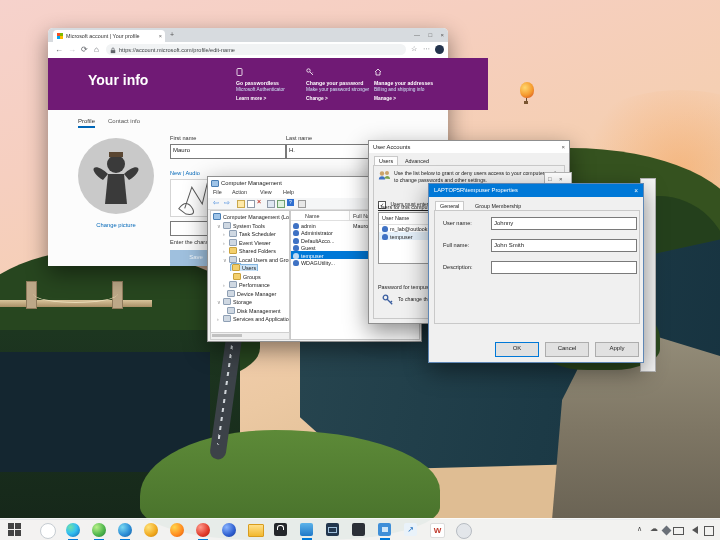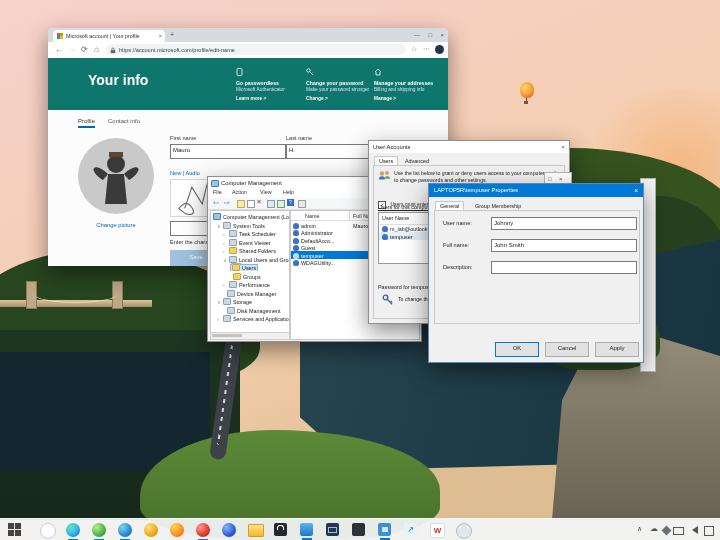--- a/index.html
+++ b/index.html
@@ -82,21 +82,21 @@
             <rect x="1" y="4" width="6" height="4" fill="#5f6368"></rect>
             <path d="M2.5 4V2.6a1.5 1.5 0 0 1 3 0V4" fill="none" stroke="#5f6368" stroke-width="1"></path>
           </svg>
         <div class="abs row" style="left:13px;top:2.5px;width:280px;font-size:5.6px;color:#3c4043;">https://account.microsoft.com/profile/edit-name</div>
       </div>
       <div class="abs" style="left:363px;top:3px;font-size:7px;color:#5f6368;">☆</div>
       <div class="abs" style="left:375px;top:3px;font-size:7px;color:#5f6368;">⋯</div>
       <div class="abs" style="left:387px;top:3px;width:9px;height:9px;border-radius:50%;background:#24344d;"></div>
     </div>
 
-    <div class="abs" style="left:0;top:30px;width:400px;height:52px;background:#0f766e;color:#fff;">
+    <div class="abs" style="left:0;top:30px;width:440px;height:52px;background:#701a75;color:#fff;">
       <div class="abs" style="left:40px;top:14px;font-size:14px;font-weight:bold;">Your info</div>
 
       <div class="abs" style="left:188px;top:4px;width:64px;">
         <svg width="7" height="8" viewBox="0 0 7 8">
             <rect x="1" y="0.5" width="5" height="7" rx="1" fill="none" stroke="#fff" stroke-width="0.8"></rect>
           </svg>
         <div style="font-size:5.2px;font-weight:bold;">Go passwordless</div>
         <div style="font-size:4.8px;color:#cfe3f5;margin-top:1px;">Microsoft Authenticator</div>
         <div style="font-size:4.8px;font-weight:bold;margin-top:4px;">Learn more &gt;</div>
       </div>

